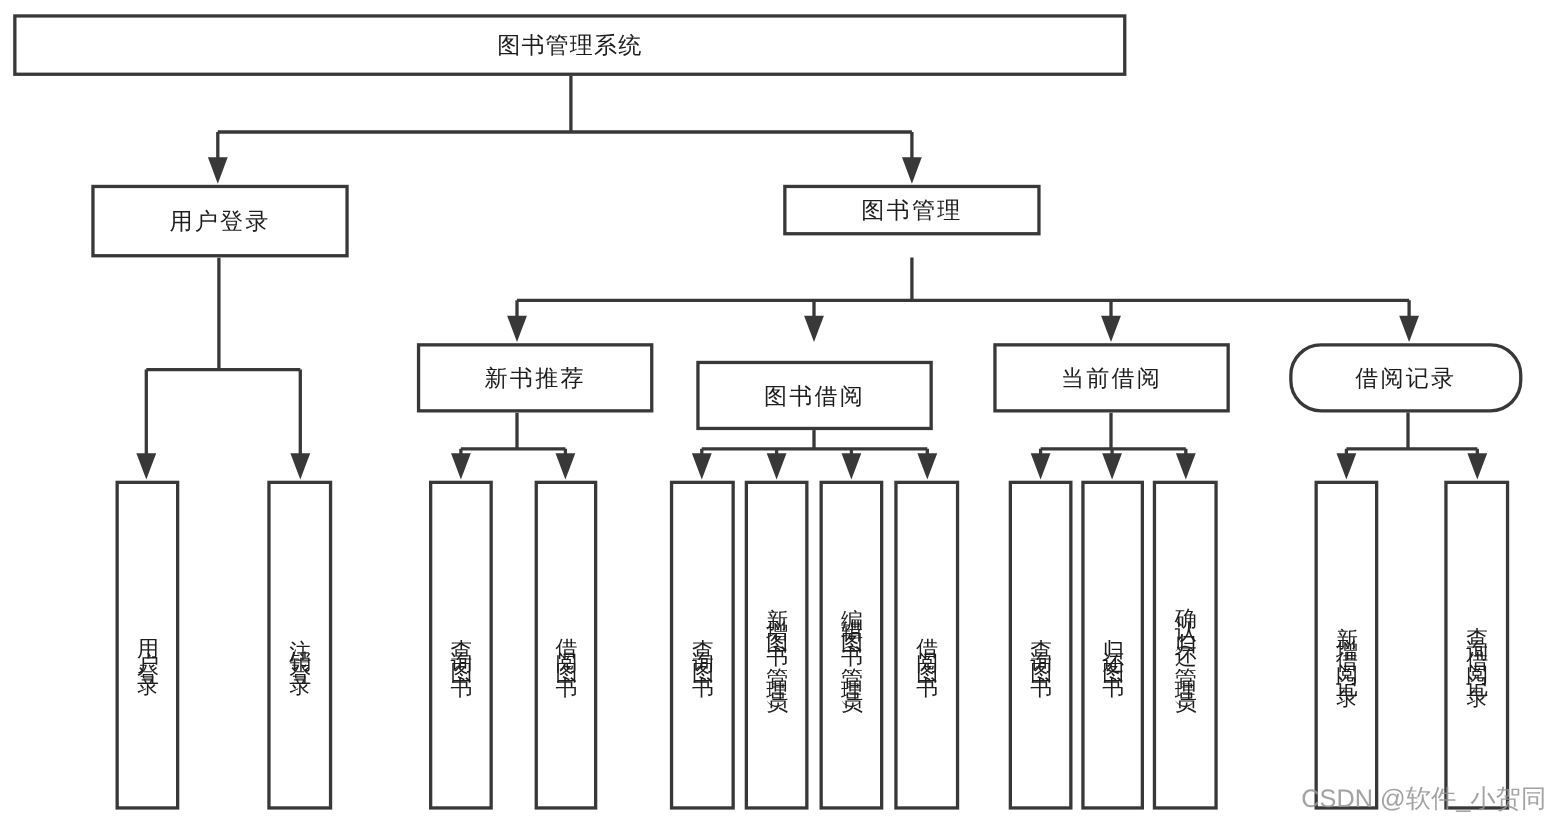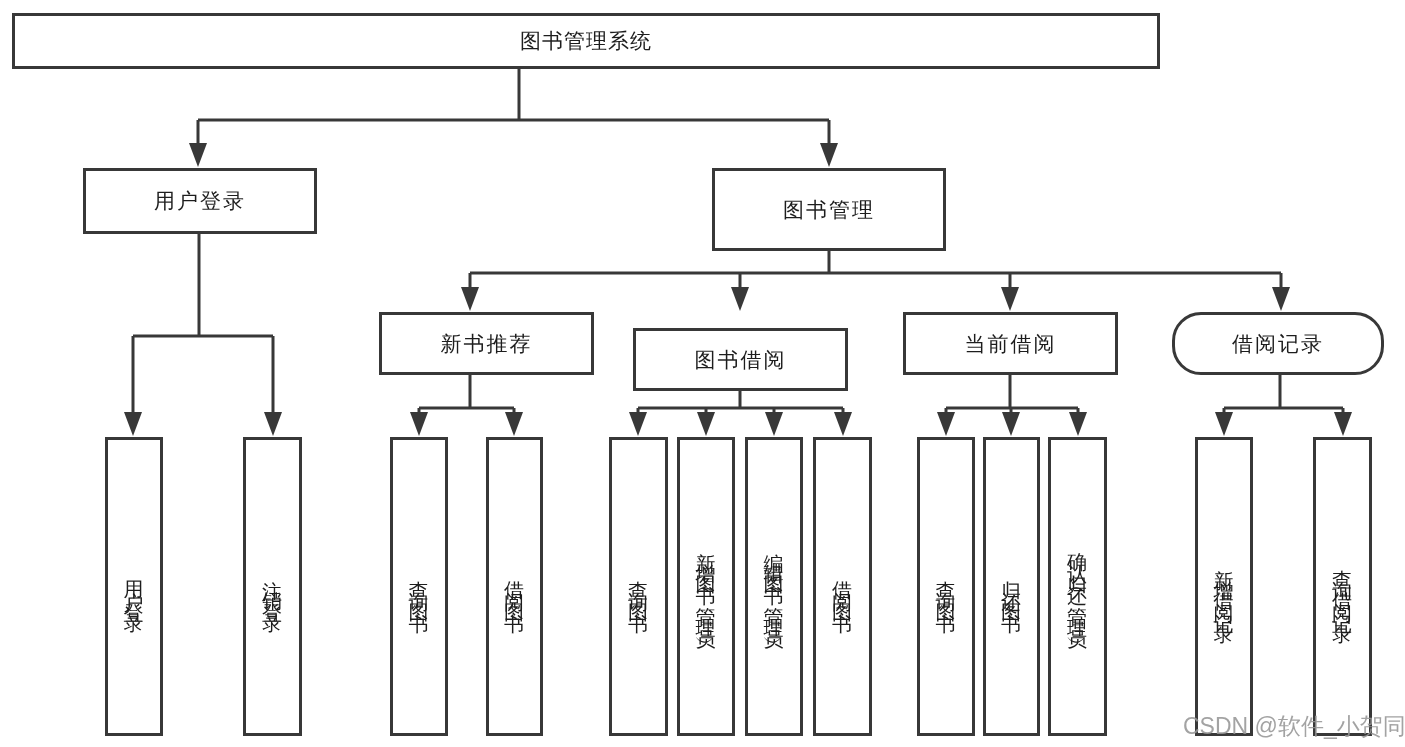--- a/index.html
+++ b/index.html
@@ -88,28 +88,28 @@
       <polygon points="774,436 765,412 783,412"></polygon>
       <polygon points="843,436 834,412 852,412"></polygon>
       <polygon points="946,436 937,412 955,412"></polygon>
       <polygon points="1011,436 1002,412 1020,412"></polygon>
       <polygon points="1078,436 1069,412 1087,412"></polygon>
       <polygon points="1224,436 1215,412 1233,412"></polygon>
       <polygon points="1343,436 1334,412 1352,412"></polygon>
     </g>
   </svg>
 
-  <div class="node root-node" style="left:12px; top:13px; width:1148px; height:56px;justify-content:center;">
+  <div class="node root-node" style="left:12px; top:13px; width:1012px; height:56px;justify-content:center;">
     <span>图书管理系统</span>
   </div>
 
   <div class="node h-node" style="left:83px; top:168px; width:234px; height:66px;">
     <span>用户登录</span>
   </div>
-  <div class="node h-node" style="left:712px; top:168px; width:234px; height:83px;">
+  <div class="node h-node" style="left:712px; top:168px; width:234px; height:46px;">
     <span>图书管理</span>
   </div>
 
   <div class="node h-node" style="left:363px; top:312px; width:215px; height:63px;margin-left:16px;">
     <span>新书推荐</span>
   </div>
   <div class="node h-node" style="left:633px; top:328px; width:215px; height:63px;">
     <span>图书借阅</span>
   </div>
   <div class="node h-node" style="left:903px; top:312px; width:215px; height:63px;">

